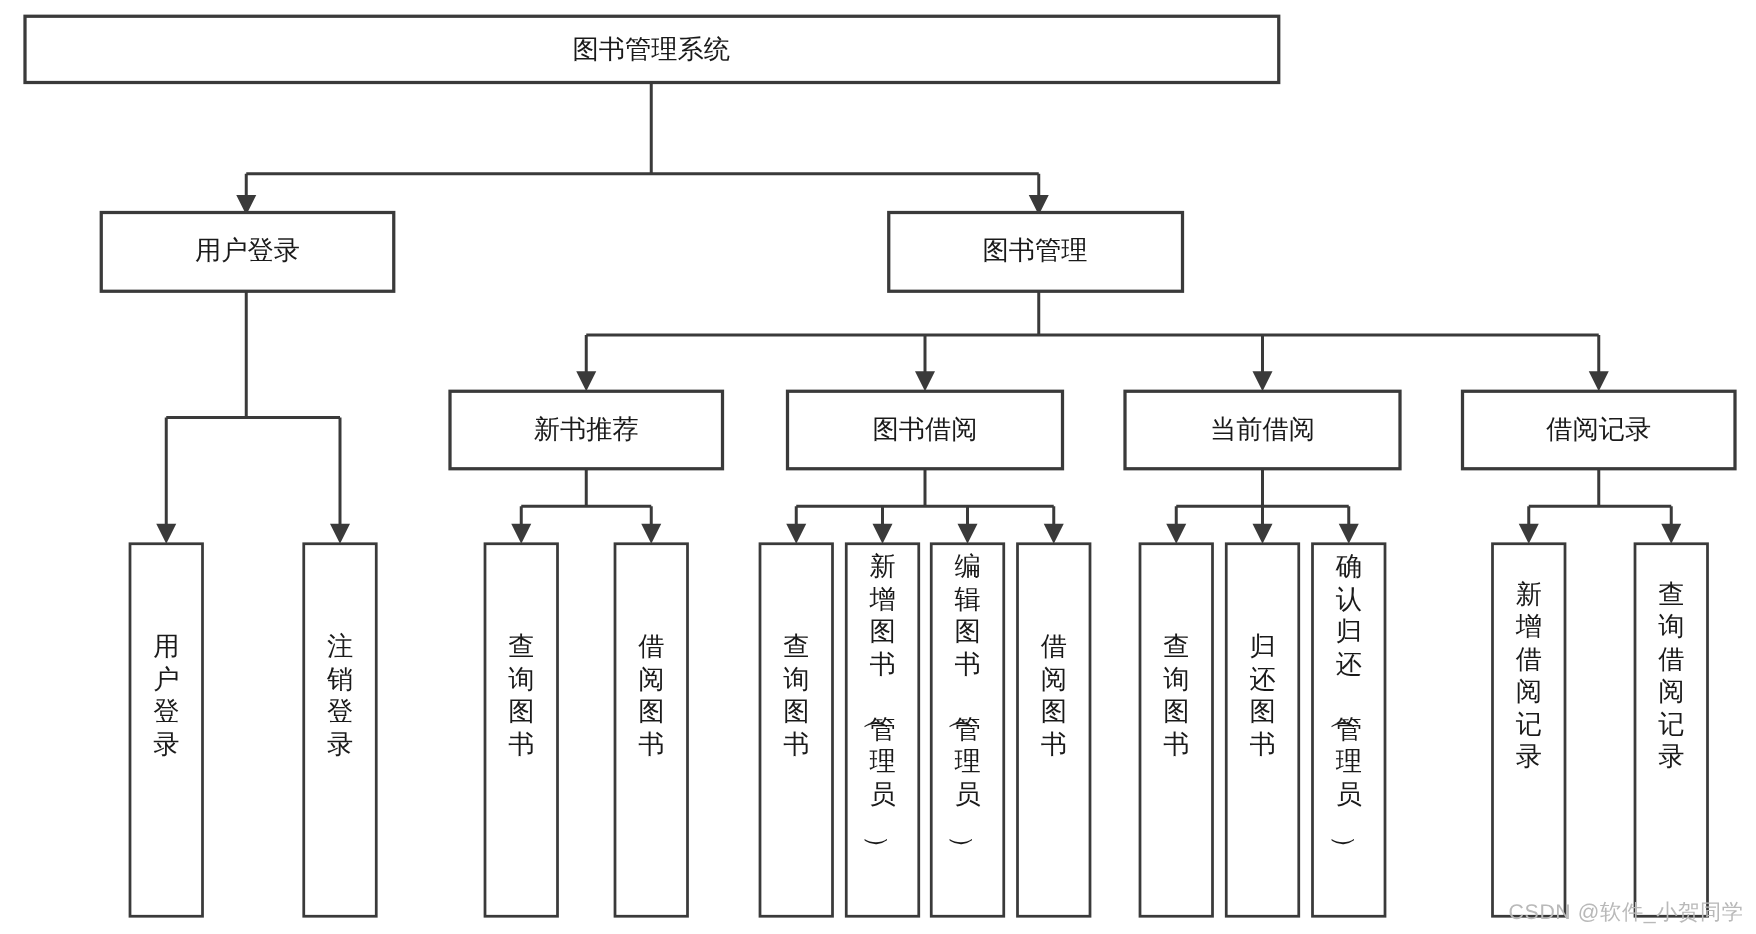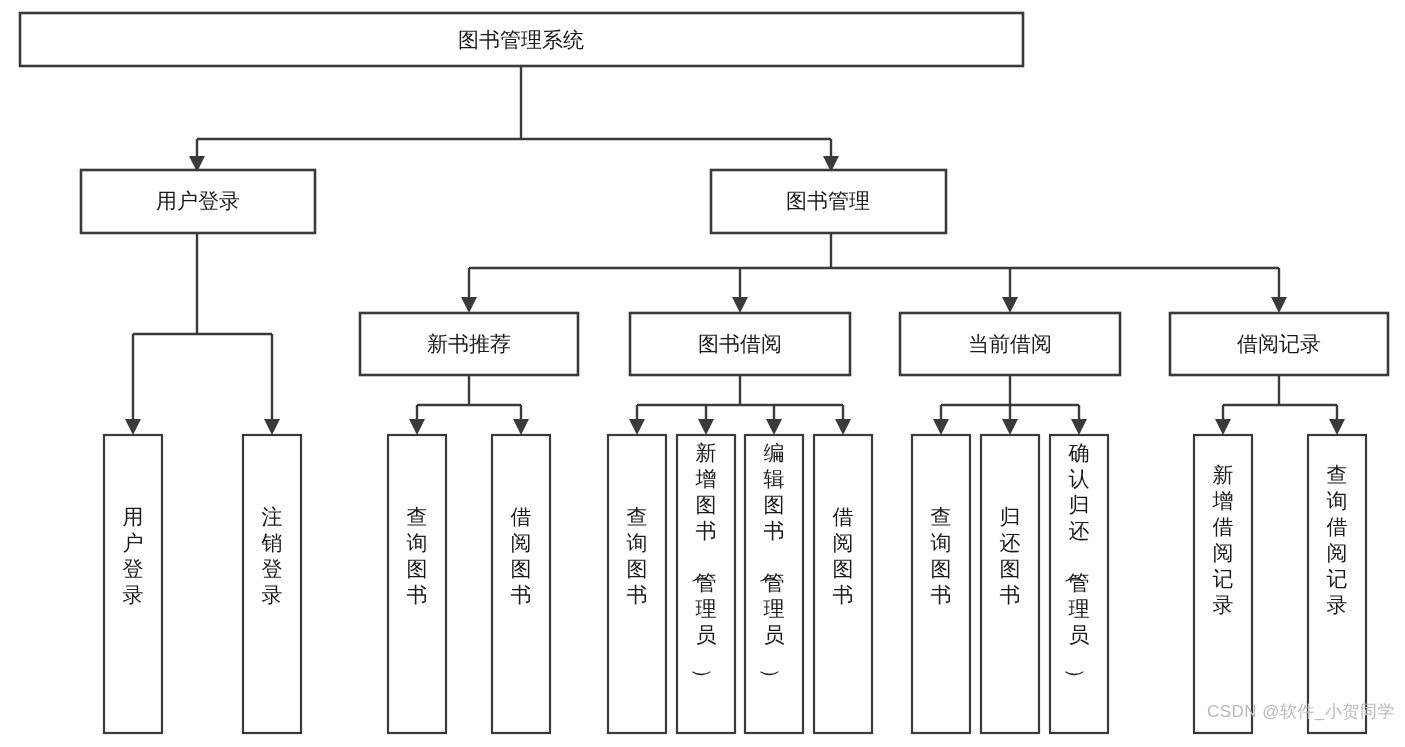--- a/index.html
+++ b/index.html
@@ -57,21 +57,21 @@
   }
   .node-label-v {
     font-family: "Liberation Sans", "DejaVu Sans", sans-serif;
     font-size: 21px;
     fill: #1a1a1a;
     text-anchor: middle;
   }
   .watermark-text {
     position: absolute;
     right: 10px;
-    bottom: 24px;
+    bottom: 6px;
     font-family: "Liberation Sans", "DejaVu Sans", sans-serif;
     font-size: 17px;
     color: #b9b9b9;
     letter-spacing: 0.5px;
     white-space: nowrap;
     user-select: none;
   }
 </style>
 </head>
 <body>

